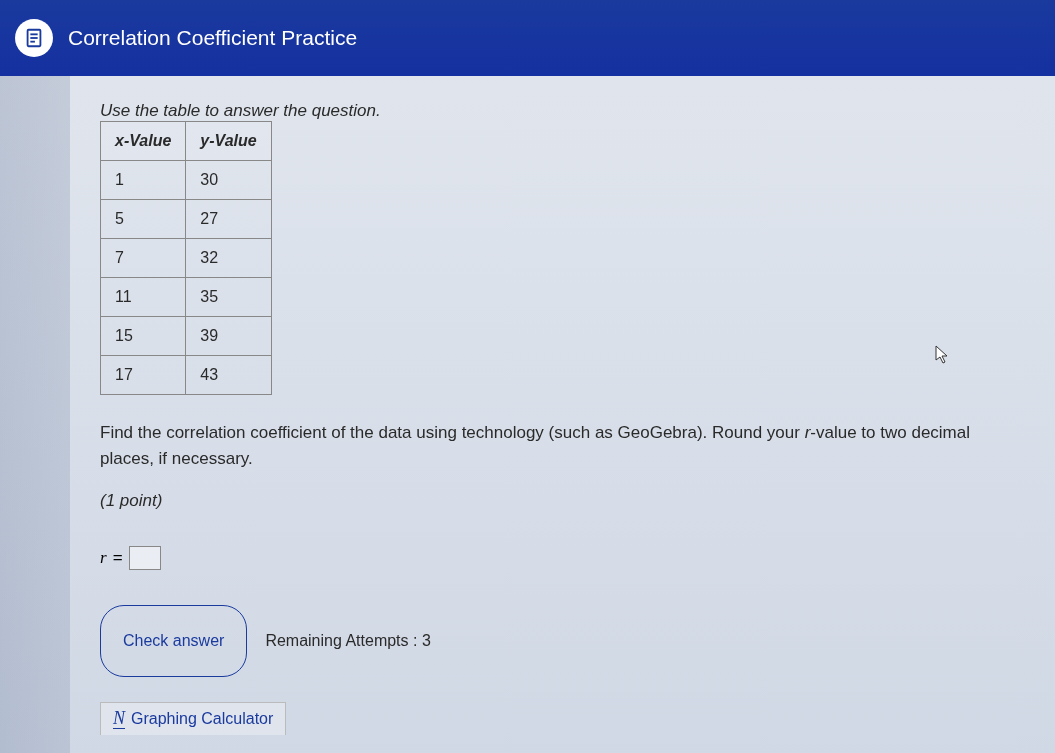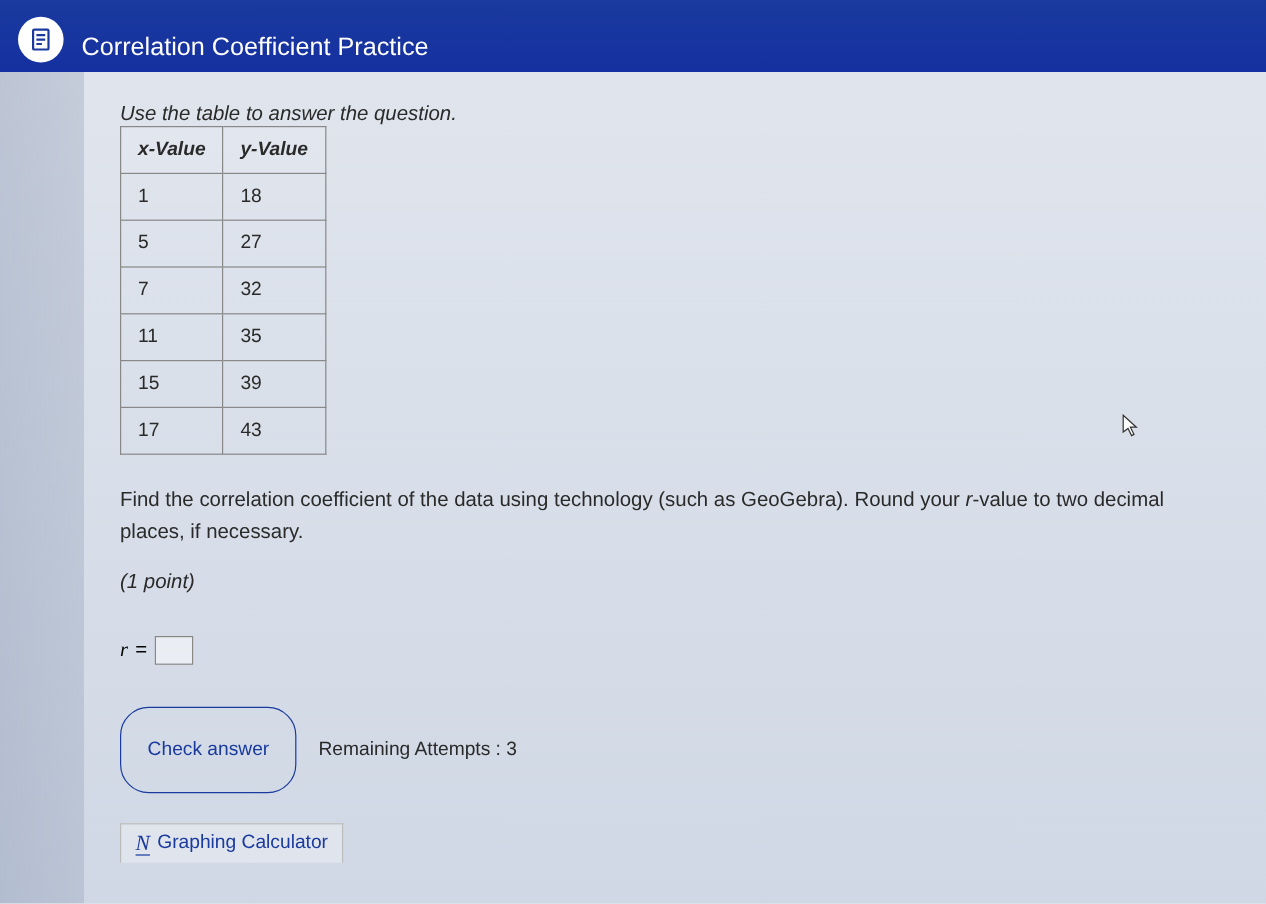--- a/index.html
+++ b/index.html
@@ -11,23 +11,23 @@
       font-family: Arial, sans-serif;
       background: linear-gradient(to bottom, #d8dde5 0%, #c8d0dd 100%);
       width: 1055px;
       height: 753px;
       overflow: hidden;
     }
     .header {
       background: linear-gradient(to bottom, #1a3a9e 0%, #1530a0 100%);
       padding: 8px 15px;
       display: flex;
-      align-items: flex-end;
+      align-items: center;
       gap: 15px;
-      height: 60px;
+      height: 76px;
     }
     .header-icon {
       width: 38px;
       height: 38px;
       background: #ffffff;
       border-radius: 50%;
       display: flex;
       align-items: center;
       justify-content: center;
       color: #1a3a9e;
@@ -201,21 +201,21 @@
     <table class="data-table">
       <thead>
         <tr>
           <th><span class="var">x-Value</span></th>
           <th><span class="var">y-Value</span></th>
         </tr>
       </thead>
       <tbody>
         <tr>
           <td>1</td>
-          <td>18</td>
+          <td>30</td>
         </tr>
         <tr>
           <td>5</td>
           <td>27</td>
         </tr>
         <tr>
           <td>7</td>
           <td>32</td>
         </tr>
         <tr>

